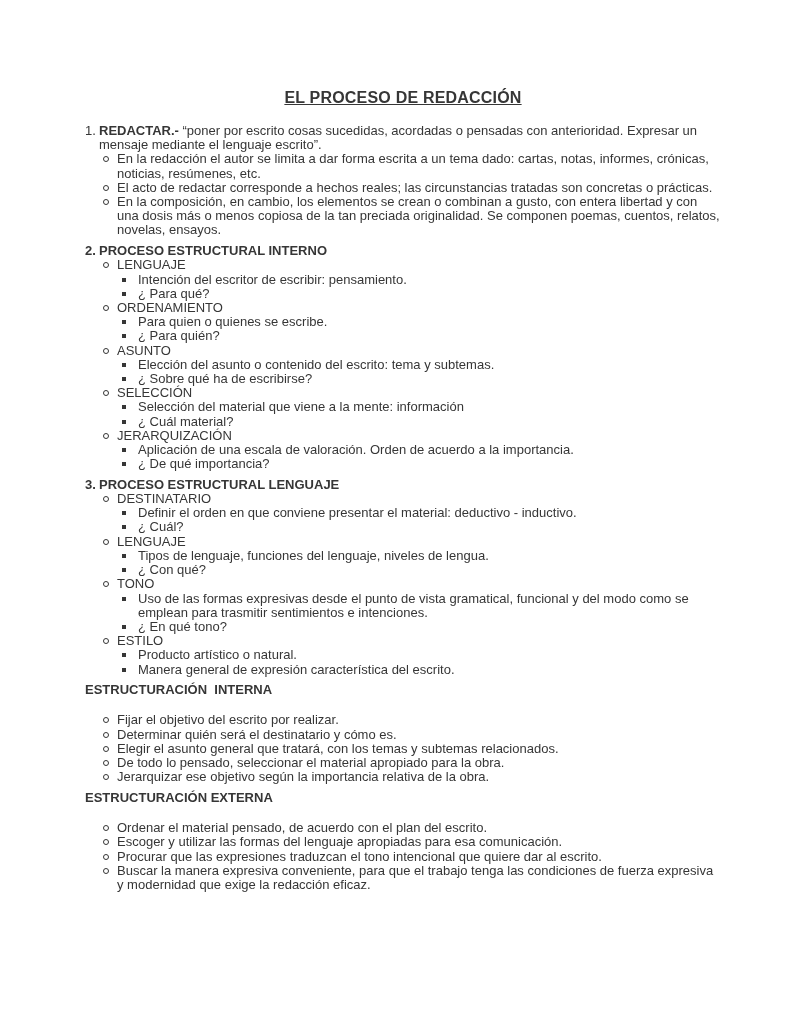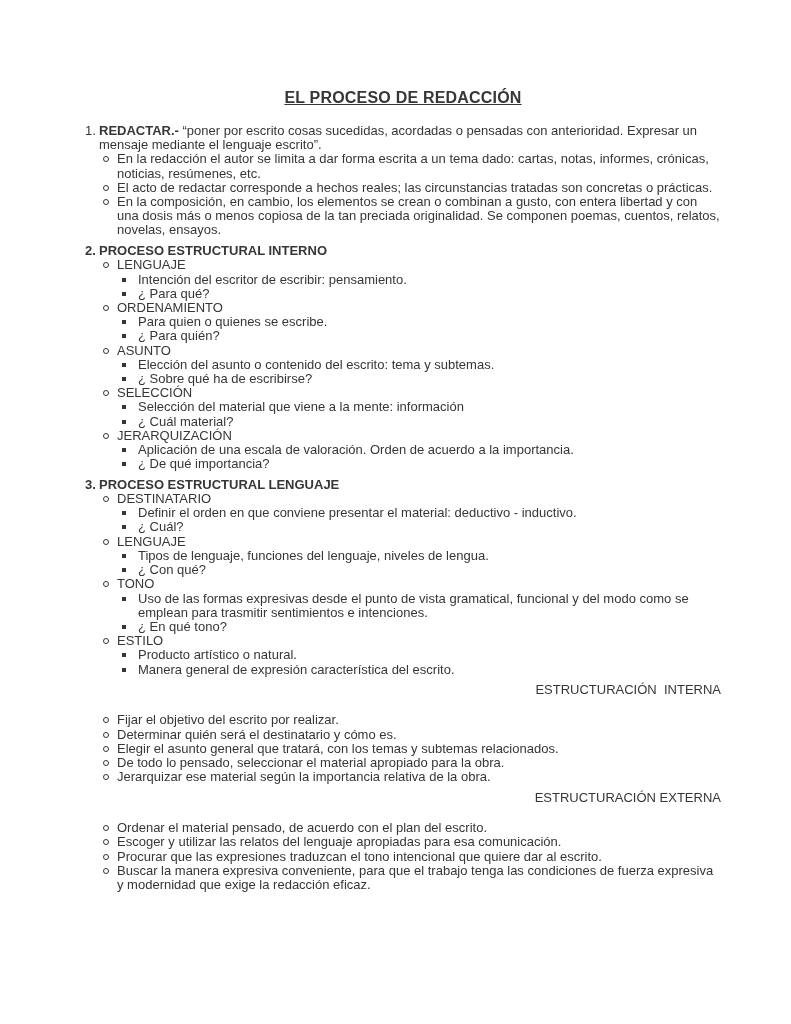--- a/index.html
+++ b/index.html
@@ -63,22 +63,22 @@
   .marker.square {
     position: absolute;
     left: 37px;
     top: 5px;
     width: 4px;
     height: 4px;
     background: #363636;
   }
   
   .cheading {
-    text-align: right;
-    font-weight: 400;
+    text-align: left;
+    font-weight: 700;
     white-space: pre-wrap;
     margin: 2px 0 16px 0;
   }
   .centered-section + .centered-section .cheading { margin-top: 3px; }
 </style>
 </head>
 <body>
 
 <div class="page">
   <div class="title-row">
@@ -278,36 +278,36 @@
     <span class="btext">Elegir el asunto general que tratará, con los temas y subtemas relacionados.</span>
   </div>
 
   <div class="line bullet-circle">
     <span class="marker circle"></span>
     <span class="btext">De todo lo pensado, seleccionar el material apropiado para la obra.</span>
   </div>
 
   <div class="line bullet-circle">
     <span class="marker circle"></span>
-    <span class="btext">Jerarquizar ese material según la importancia relativa de la obra.</span>
+    <span class="btext">Jerarquizar ese objetivo según la importancia relativa de la obra.</span>
   </div>
 </div>
   </div>
 
   <div class="section centered-section">
     <div class="cheading">ESTRUCTURACIÓN EXTERNA</div>
     <div class="items">
   <div class="line bullet-circle">
     <span class="marker circle"></span>
     <span class="btext">Ordenar el material pensado, de acuerdo con el plan del escrito.</span>
   </div>
 
   <div class="line bullet-circle">
     <span class="marker circle"></span>
-    <span class="btext">Escoger y utilizar las relatos del lenguaje apropiadas para esa comunicación.</span>
+    <span class="btext">Escoger y utilizar las formas del lenguaje apropiadas para esa comunicación.</span>
   </div>
 
   <div class="line bullet-circle">
     <span class="marker circle"></span>
     <span class="btext">Procurar que las expresiones traduzcan el tono intencional que quiere dar al escrito.</span>
   </div>
 
   <div class="line bullet-circle">
     <span class="marker circle"></span>
     <span class="btext">Buscar la manera expresiva conveniente, para que el trabajo tenga las condiciones de fuerza expresiva y modernidad que exige la redacción eficaz.</span>

